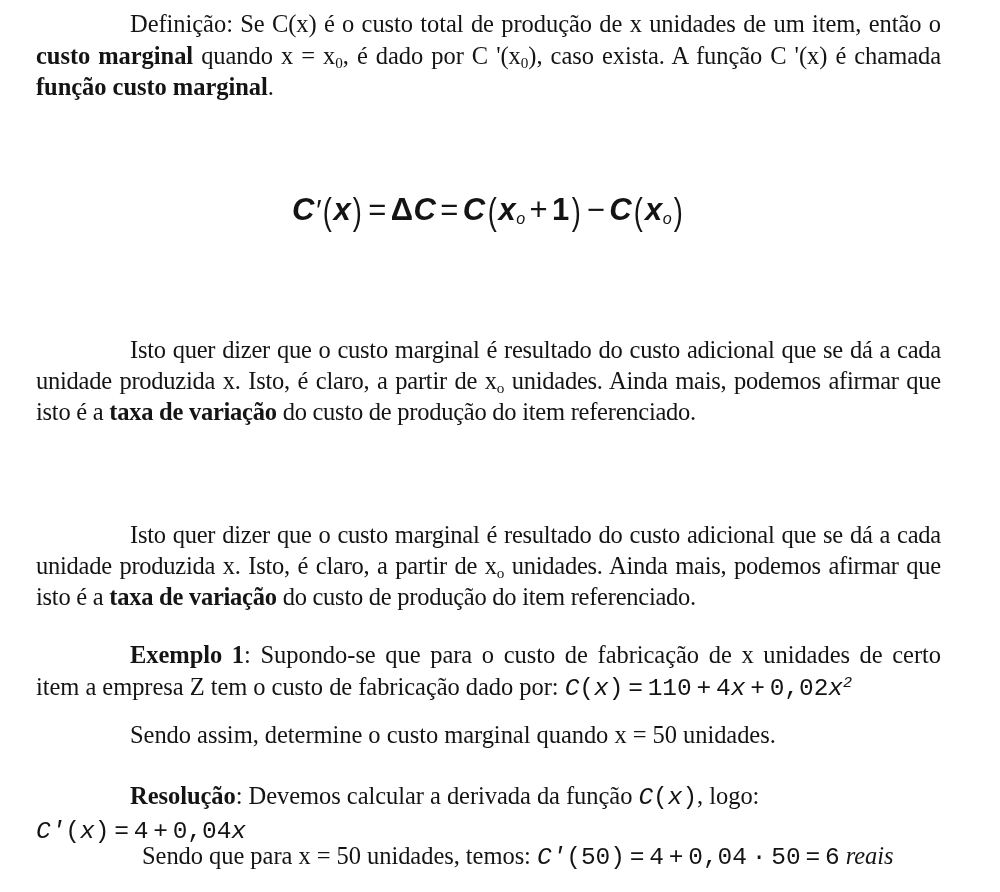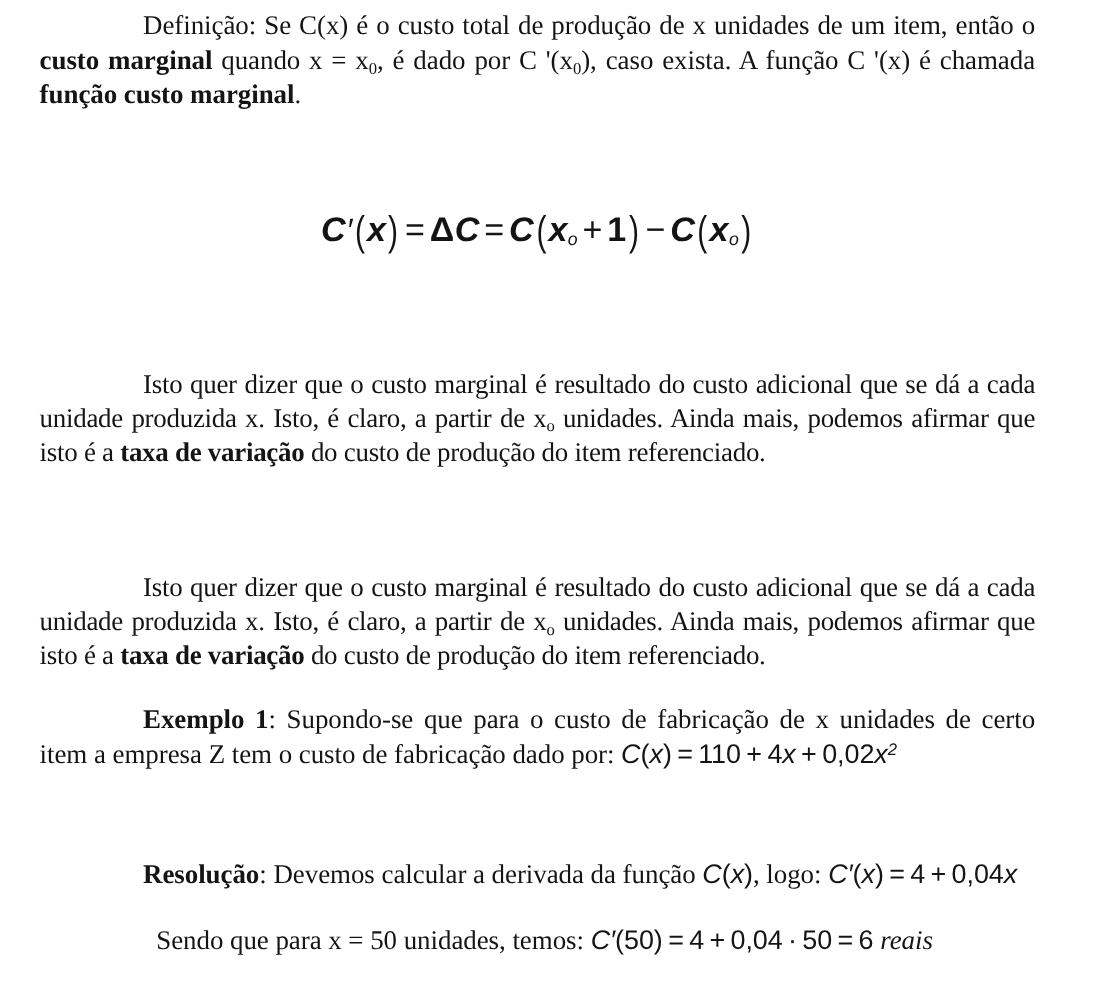--- a/index.html
+++ b/index.html
@@ -52,21 +52,21 @@
     line-height: 0;
   }
   sup {
     font-size: 0.62em;
     vertical-align: 0.52em;
     line-height: 0;
   }
 
   
   .math {
-    font-family: Liberation Sans, sans-serif;
+    font-family: Liberation Mono, monospace;
     white-space: nowrap;
   }
   .math .v { font-style: italic; }
 
   
   .eq-wrap {
     text-align: center;
     margin: 0;
   }
   .eq {
@@ -131,20 +131,23 @@
   </div>
 
   <div class="blk-isto2">
     <p class="para indent condensed"><span>Isto quer dizer que o custo marginal é resultado do custo adicional que se dá a cada unidade produzida x. Isto, é claro, a partir de x</span><sub>o</sub><span> unidades. Ainda mais, podemos afirmar que isto é a </span><b>taxa de variação</b><span> do custo de produção do item referenciado.</span></p>
   </div>
 
   <div class="blk-exemplo">
     <p class="para indent"><b>Exemplo 1</b><span>: Supondo-se que para o custo de fabricação de x unidades de certo item a empresa Z tem o custo de fabricação dado por: </span><span class="math"><span class="v">C</span><span>(</span><span class="v">x</span><span>)</span> <span>=</span> <span>110</span> <span>+</span> <span>4</span><span class="v">x</span> <span>+</span> <span>0,02</span><span class="v">x</span><sup class="v">2</sup></span></p>
   </div>
 
+  <div class="blk-sendo1">
+    <p class="para indent nojust">Sendo assim, determine o custo marginal quando x = 50 unidades.</p>
+  </div>
 
   <div class="blk-resol">
     <p class="para indent nojust"><b>Resolução</b><span>: Devemos calcular a derivada da função </span><span class="math"><span class="v">C</span><span>(</span><span class="v">x</span><span>)</span></span><span>, logo: </span><span class="math"><span class="v">C</span><span class="v">′</span><span>(</span><span class="v">x</span><span>)</span> <span>=</span> <span>4</span> <span>+</span> <span>0,04</span><span class="v">x</span></span></p>
   </div>
 
   <div class="blk-sendo2">
     <p class="para indent nojust"><span>Sendo que para x = 50 unidades, temos: </span><span class="math"><span class="v">C</span><span class="v">′</span><span>(</span><span>50</span><span>)</span> <span>=</span> <span>4</span> <span>+</span> <span>0,04</span> <span>·</span> <span>50</span> <span>=</span> <span>6</span></span>&nbsp;<i>reais</i></p>
   </div>
 
 </div>

